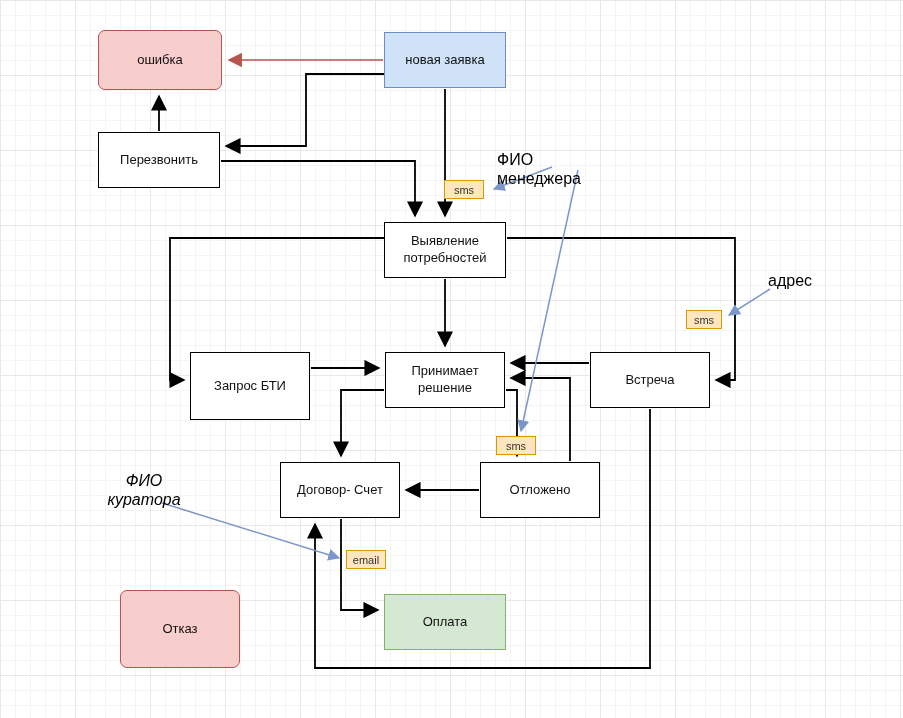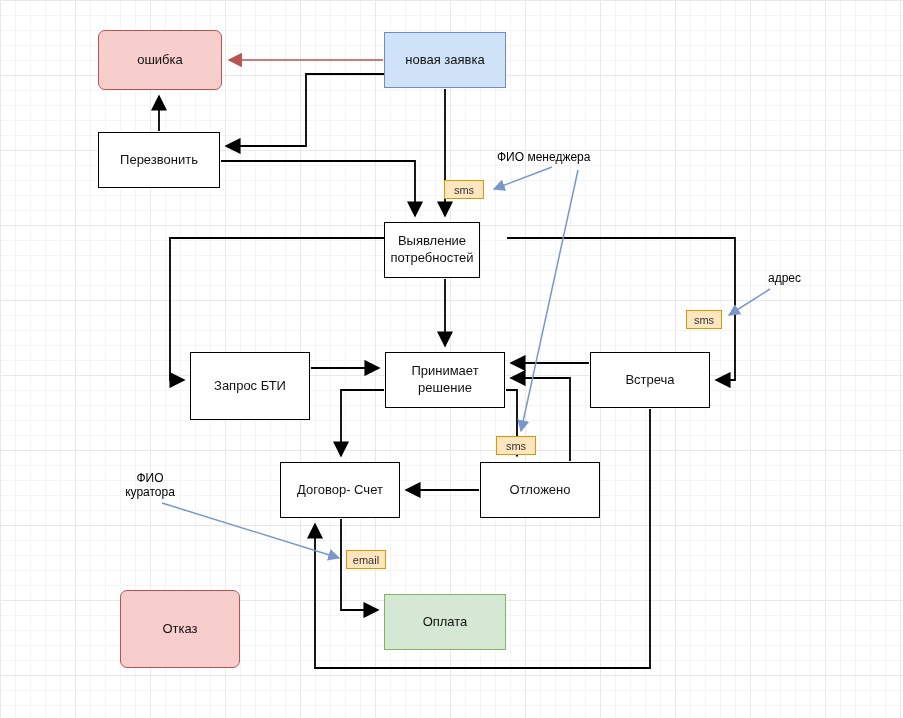--- a/index.html
+++ b/index.html
@@ -51,21 +51,21 @@
     align-items: center;
     justify-content: center;
     background: #ffe6c0;
     border: 1px solid #d79b00;
     font-size: 11px;
     color: #333333;
   }
 
   .annotation {
     position: absolute;
-    font-size: 12px;
+    font-size: 16px;
     color: #000000;
     line-height: 1.2;
   }
   .annotation.center { text-align: center; }
 </style>
 </head>
 <body>
 
 <div class="canvas">
 
@@ -105,21 +105,21 @@
     <path d="M 770 289 L 729 315" fill="none" stroke="#7b97c9" stroke-width="1.5" marker-end="url(#mBlue)"></path>
     <path d="M 162 503 L 339 558" fill="none" stroke="#7b97c9" stroke-width="1.5" marker-end="url(#mBlue)"></path>
   </svg>
 
   <div class="node pink" style="left:98px;  top:30px;  width:124px; height:60px;">ошибка</div>
 
   <div class="node blue" style="left:384px; top:32px;  width:122px; height:56px;">новая заявка</div>
 
   <div class="node" style="left:98px;  top:132px; width:122px; height:56px;">Перезвонить</div>
 
-  <div class="node" style="left:384px; top:222px; width:96px; height:56px; padding:0 10px;">Выявление потребностей</div>
+  <div class="node" style="left:384px; top:222px; width:122px; height:56px; padding:0 10px;">Выявление потребностей</div>
 
   <div class="node" style="left:190px; top:352px; width:120px; height:68px;">Запрос БТИ</div>
 
   <div class="node" style="left:385px; top:352px; width:120px; height:56px; padding:0 31px;">Принимает решение</div>
 
   <div class="node" style="left:590px; top:352px; width:120px; height:56px;">Встреча</div>
 
   <div class="node" style="left:280px; top:462px; width:120px; height:56px;">Договор- Счет</div>
 
   <div class="node" style="left:480px; top:462px; width:120px; height:56px;">Отложено</div>
@@ -133,15 +133,15 @@
   <div class="badge" style="left:686px; top:310px; width:36px; height:19px;">sms</div>
 
   <div class="badge" style="left:496px; top:436px; width:40px; height:19px;">sms</div>
 
   <div class="badge" style="left:346px; top:550px; width:40px; height:19px;">email</div>
 
   <div class="annotation" style="left:497px; top:150px; width:110px;">ФИО менеджера</div>
 
   <div class="annotation" style="left:768px; top:271px;">адрес</div>
 
-  <div class="annotation center" style="left:110px; top:471px; width:80px;">ФИО куратора</div>
+  <div class="annotation center" style="left:104px; top:471px; width:80px;font-style:italic;">ФИО куратора</div>
 
 </div>
 
 </body></html>

